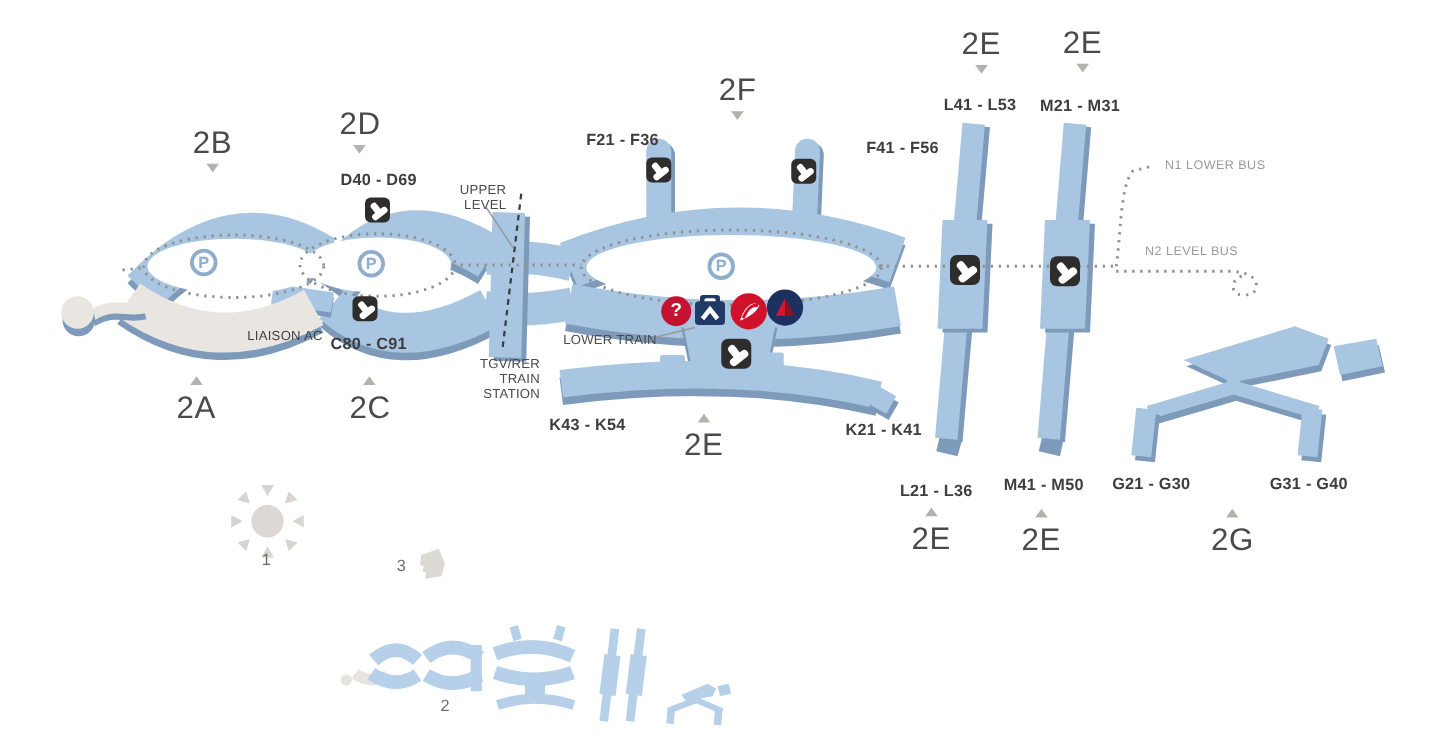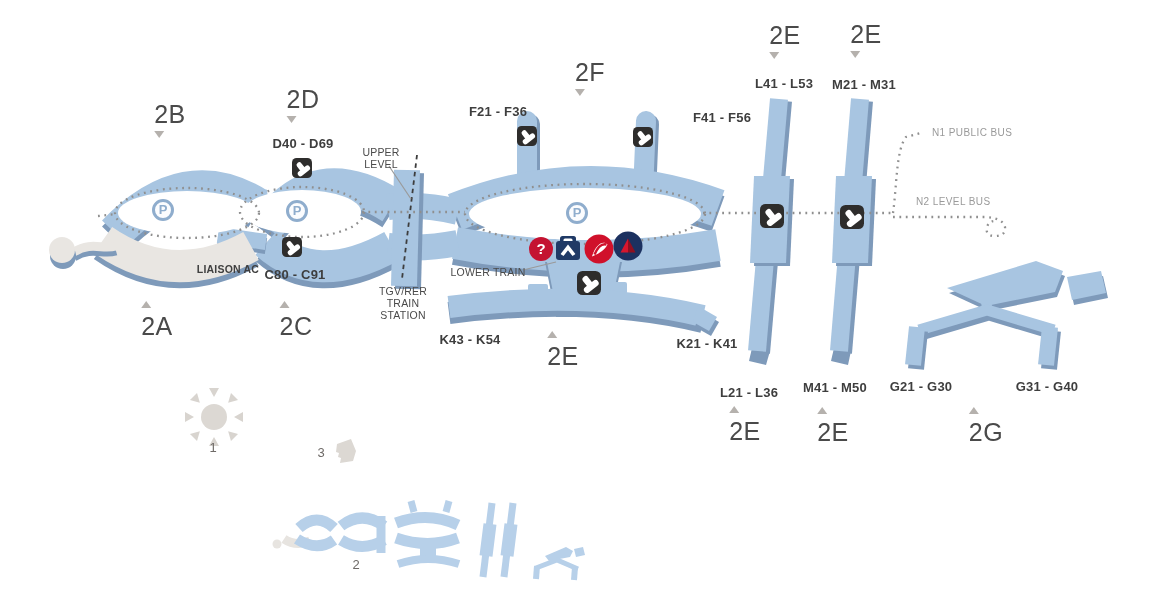--- a/index.html
+++ b/index.html
@@ -12,34 +12,34 @@
   .bsh{fill:none;stroke:#7e9aba}
   .gband{fill:none;stroke:#e9e6e2}
   .fillb{fill:#a8c5e1}
   .fillsh{fill:#7e9aba}
   .fillg{fill:#e9e6e2}
   .dot{fill:none;stroke:#8f8f8f;stroke-width:2.3;stroke-dasharray:1.8 4.6}
   .mini{fill:none;stroke:#b7d0e9}
   .minig{fill:none;stroke:#e7e4e0}
 
   
-  .tg{position:absolute;display:flex;flex-direction:column;align-items:flex-start;transform:translateX(-50%)}
+  .tg{position:absolute;display:flex;flex-direction:column;align-items:center;transform:translateX(-50%)}
   .tl{font-size:25px;color:#4a4a4a;letter-spacing:.5px;line-height:1.05;white-space:nowrap}
   .tri{width:0;height:0;border-left:5.5px solid transparent;border-right:5.5px solid transparent}
   .tri.d{border-top:7px solid #b5b1ad;margin-top:4px}
   .tri.u{border-bottom:7px solid #b5b1ad;margin-bottom:5px}
 
   
   .gl{position:absolute;transform:translateX(-50%);font-size:13px;font-weight:700;color:#3e3e3e;
       white-space:nowrap;letter-spacing:.2px}
 
   
   .ann{position:absolute;color:#4a4a4a;font-size:10.5px;line-height:1.15;letter-spacing:.2px}
-  .ann.c{transform:translateX(-50%);text-align:center}
-  .ann.b{font-weight:700;color:#3f3f3f;font-size:10.5px}
+  .ann.c{transform:translateX(-50%);text-align:right}
+  .ann.b{font-weight:400;color:#3f3f3f;font-size:10.5px}
   .bus{position:absolute;color:#9a9a9a;font-size:10px;letter-spacing:.4px;white-space:nowrap}
   .num{position:absolute;transform:translateX(-50%);font-size:13px;color:#6e6a67}
 
   
   .picon{position:absolute;width:22px;height:22px;border-radius:50%;background:#fbfcfe;
          border:3px solid #8fadcd;color:#8fadcd;font-weight:700;font-size:13px;line-height:16px;
          text-align:center;transform:translate(-50%,-50%);box-sizing:border-box}
   
   .qicon{position:absolute;width:24px;height:24px;border-radius:50%;background:#c41331;color:#fff;
          font-weight:700;font-size:15px;line-height:24px;text-align:center;transform:translate(-50%,-50%)}
@@ -228,21 +228,21 @@
       <path class="mini" d="M536,568 L557,560 L578,569" stroke-width="5"></path>
       <path class="mini" d="M537,566 L536,579" stroke-width="6"></path>
       <path class="mini" d="M575,567 L574,580" stroke-width="6"></path>
     </g>
   </svg>
 
   <div class="tg" style="left:170px;top:101px">
     <div class="tl">2B</div>
     <div class="tri d"></div>
   </div>
-  <div class="tg" style="left:303px;top:86px">
+  <div class="tg" style="left:288px;top:86px">
     <div class="tl">2D</div>
     <div class="tri d"></div>
   </div>
   <div class="tg" style="left:590px;top:59px">
     <div class="tl">2F</div>
     <div class="tri d"></div>
   </div>
   <div class="tg" style="left:785px;top:22px">
     <div class="tl">2E</div>
     <div class="tri d"></div>
@@ -286,21 +286,21 @@
   <div class="gl" style="left:835px;top:380px">M41 - M50</div>
   <div class="gl" style="left:921px;top:379px">G21 - G30</div>
   <div class="gl" style="left:1047px;top:379px">G31 - G40</div>
   <div class="gl" style="left:470px;top:332px">K43 - K54</div>
   <div class="gl" style="left:707px;top:336px">K21 - K41</div>
 
   <div class="ann c b" style="left:228px;top:263px">LIAISON AC</div>
   <div class="ann c" style="left:381px;top:146px;width:48px">UPPER LEVEL</div>
   <div class="ann c" style="left:488px;top:266px;white-space:nowrap">LOWER TRAIN</div>
   <div class="ann c" style="left:403px;top:285px;width:58px">TGV/RER TRAIN STATION</div>
-  <div class="bus" style="left:932px;top:127px">N1 PUBLIC BUS</div>
+  <div class="bus" style="left:932px;top:127px">N1 LOWER BUS</div>
   <div class="bus" style="left:916px;top:196px">N2 LEVEL BUS</div>
 
   <div class="num" style="left:213px;top:440px">1</div>
   <div class="num" style="left:356px;top:557px">2</div>
   <div class="num" style="left:321px;top:445px">3</div>
 
   <div class="picon" style="left:163px;top:210px">P</div>
   <div class="picon" style="left:297px;top:211px">P</div>
   <div class="picon" style="left:577px;top:213px">P</div>
   <div class="qicon" style="left:541px;top:249px">?</div>

